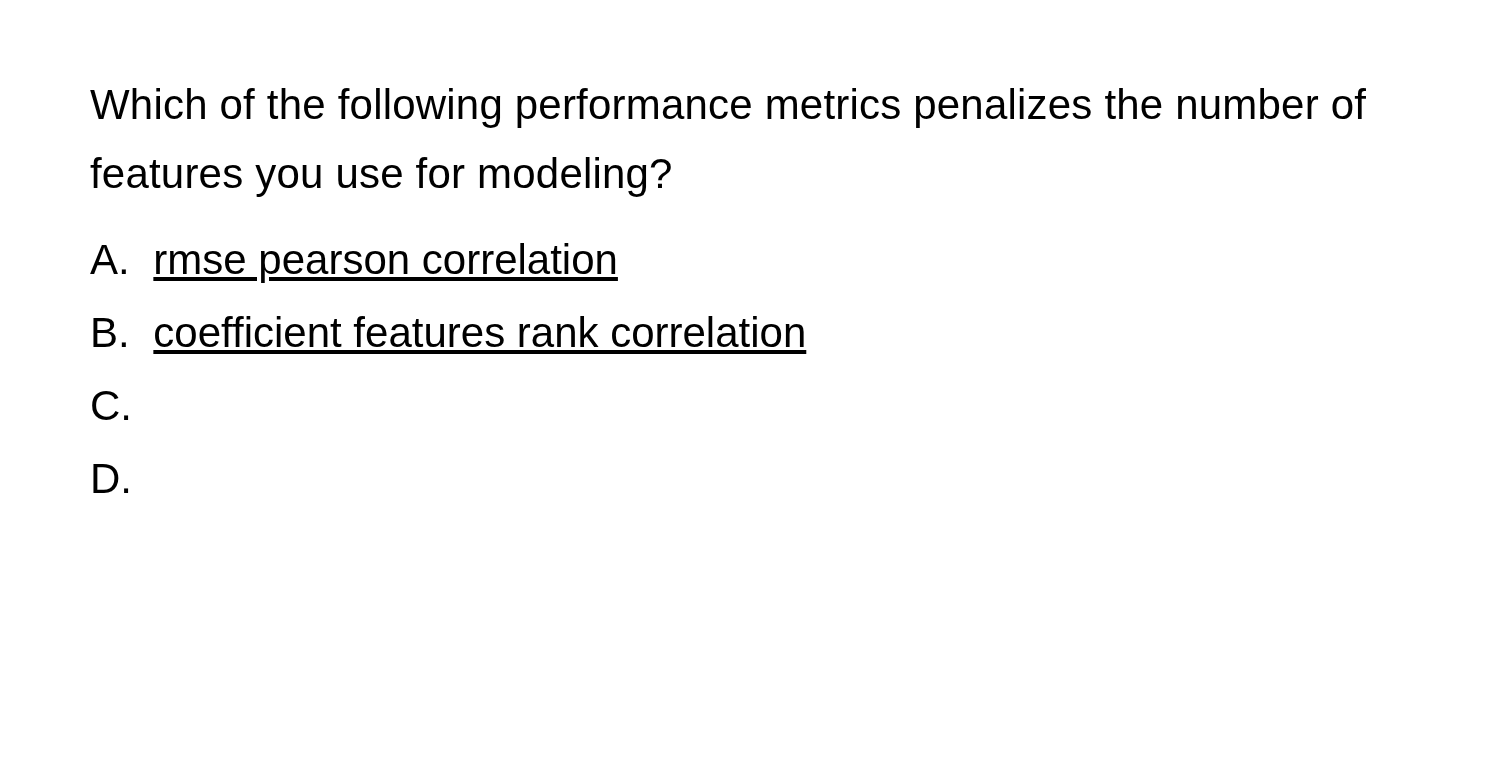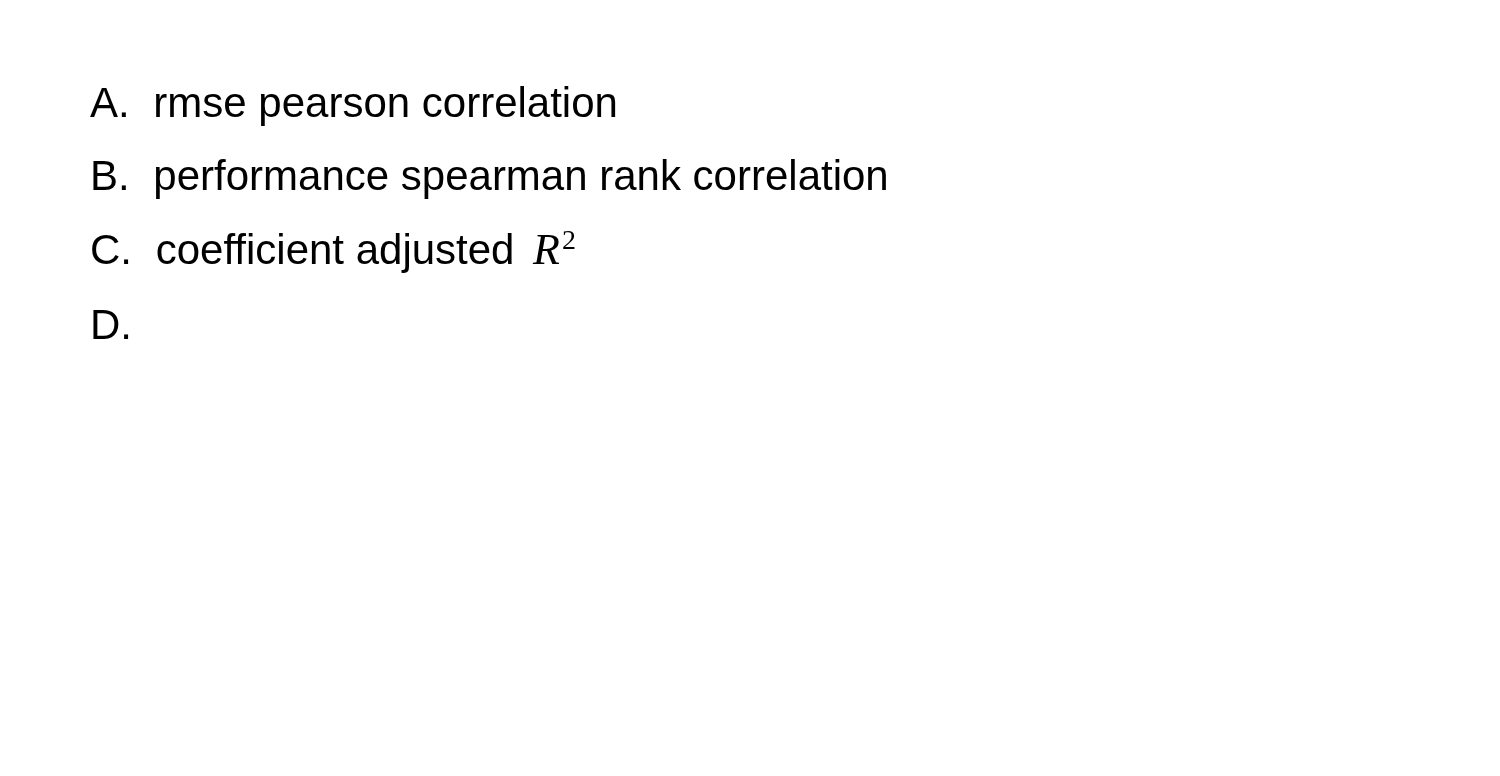--- a/index.html
+++ b/index.html
@@ -31,20 +31,21 @@
     margin-bottom: 8px;
   }
   .option-letter {
     margin-right: 12px;
     white-space: pre;
   }
   .option-text {
     display: inline-flex;
     align-items: baseline;
     gap: 0.3em;
+    text-decoration: underline;
   }
   .math-r2 {
     font-family: "Times New Roman", Times, serif;
     font-style: italic;
     font-size: 44px;
     display: inline-flex;
     align-items: baseline;
     margin-left: 6px;
   }
   .math-exp {
@@ -54,42 +55,36 @@
     position: relative;
     top: -0.55em;
     margin-left: 2px;
   }
 </style>
 </head>
 <body>
 
 <div class="page">
 
+  <div class="question-text">Which of the following performance metrics penalizes the number of features you use for modeling?</div>
 
   <div class="options">
 
     <div class="option-row">
       <span class="option-letter">A. </span>
       <span class="option-text">rmse pearson correlation</span>
     </div>
 
     <div class="option-row">
       <span class="option-letter">B. </span>
-      <span class="option-text">performance spearman rank correlation</span>
+      <span class="option-text">coefficient features rank correlation</span>
     </div>
 
     <div class="option-row">
       <span class="option-letter">C. </span>
-      <span class="option-text">
-        <span>coefficient adjusted</span>
-        <span class="math-r2">
-          <span>R</span>
-            <span class="math-exp">2</span>
-        </span>
-      </span>
     </div>
 
     <div class="option-row">
       <span class="option-letter">D. </span>
     </div>
 
   </div>
 
 </div>
 

